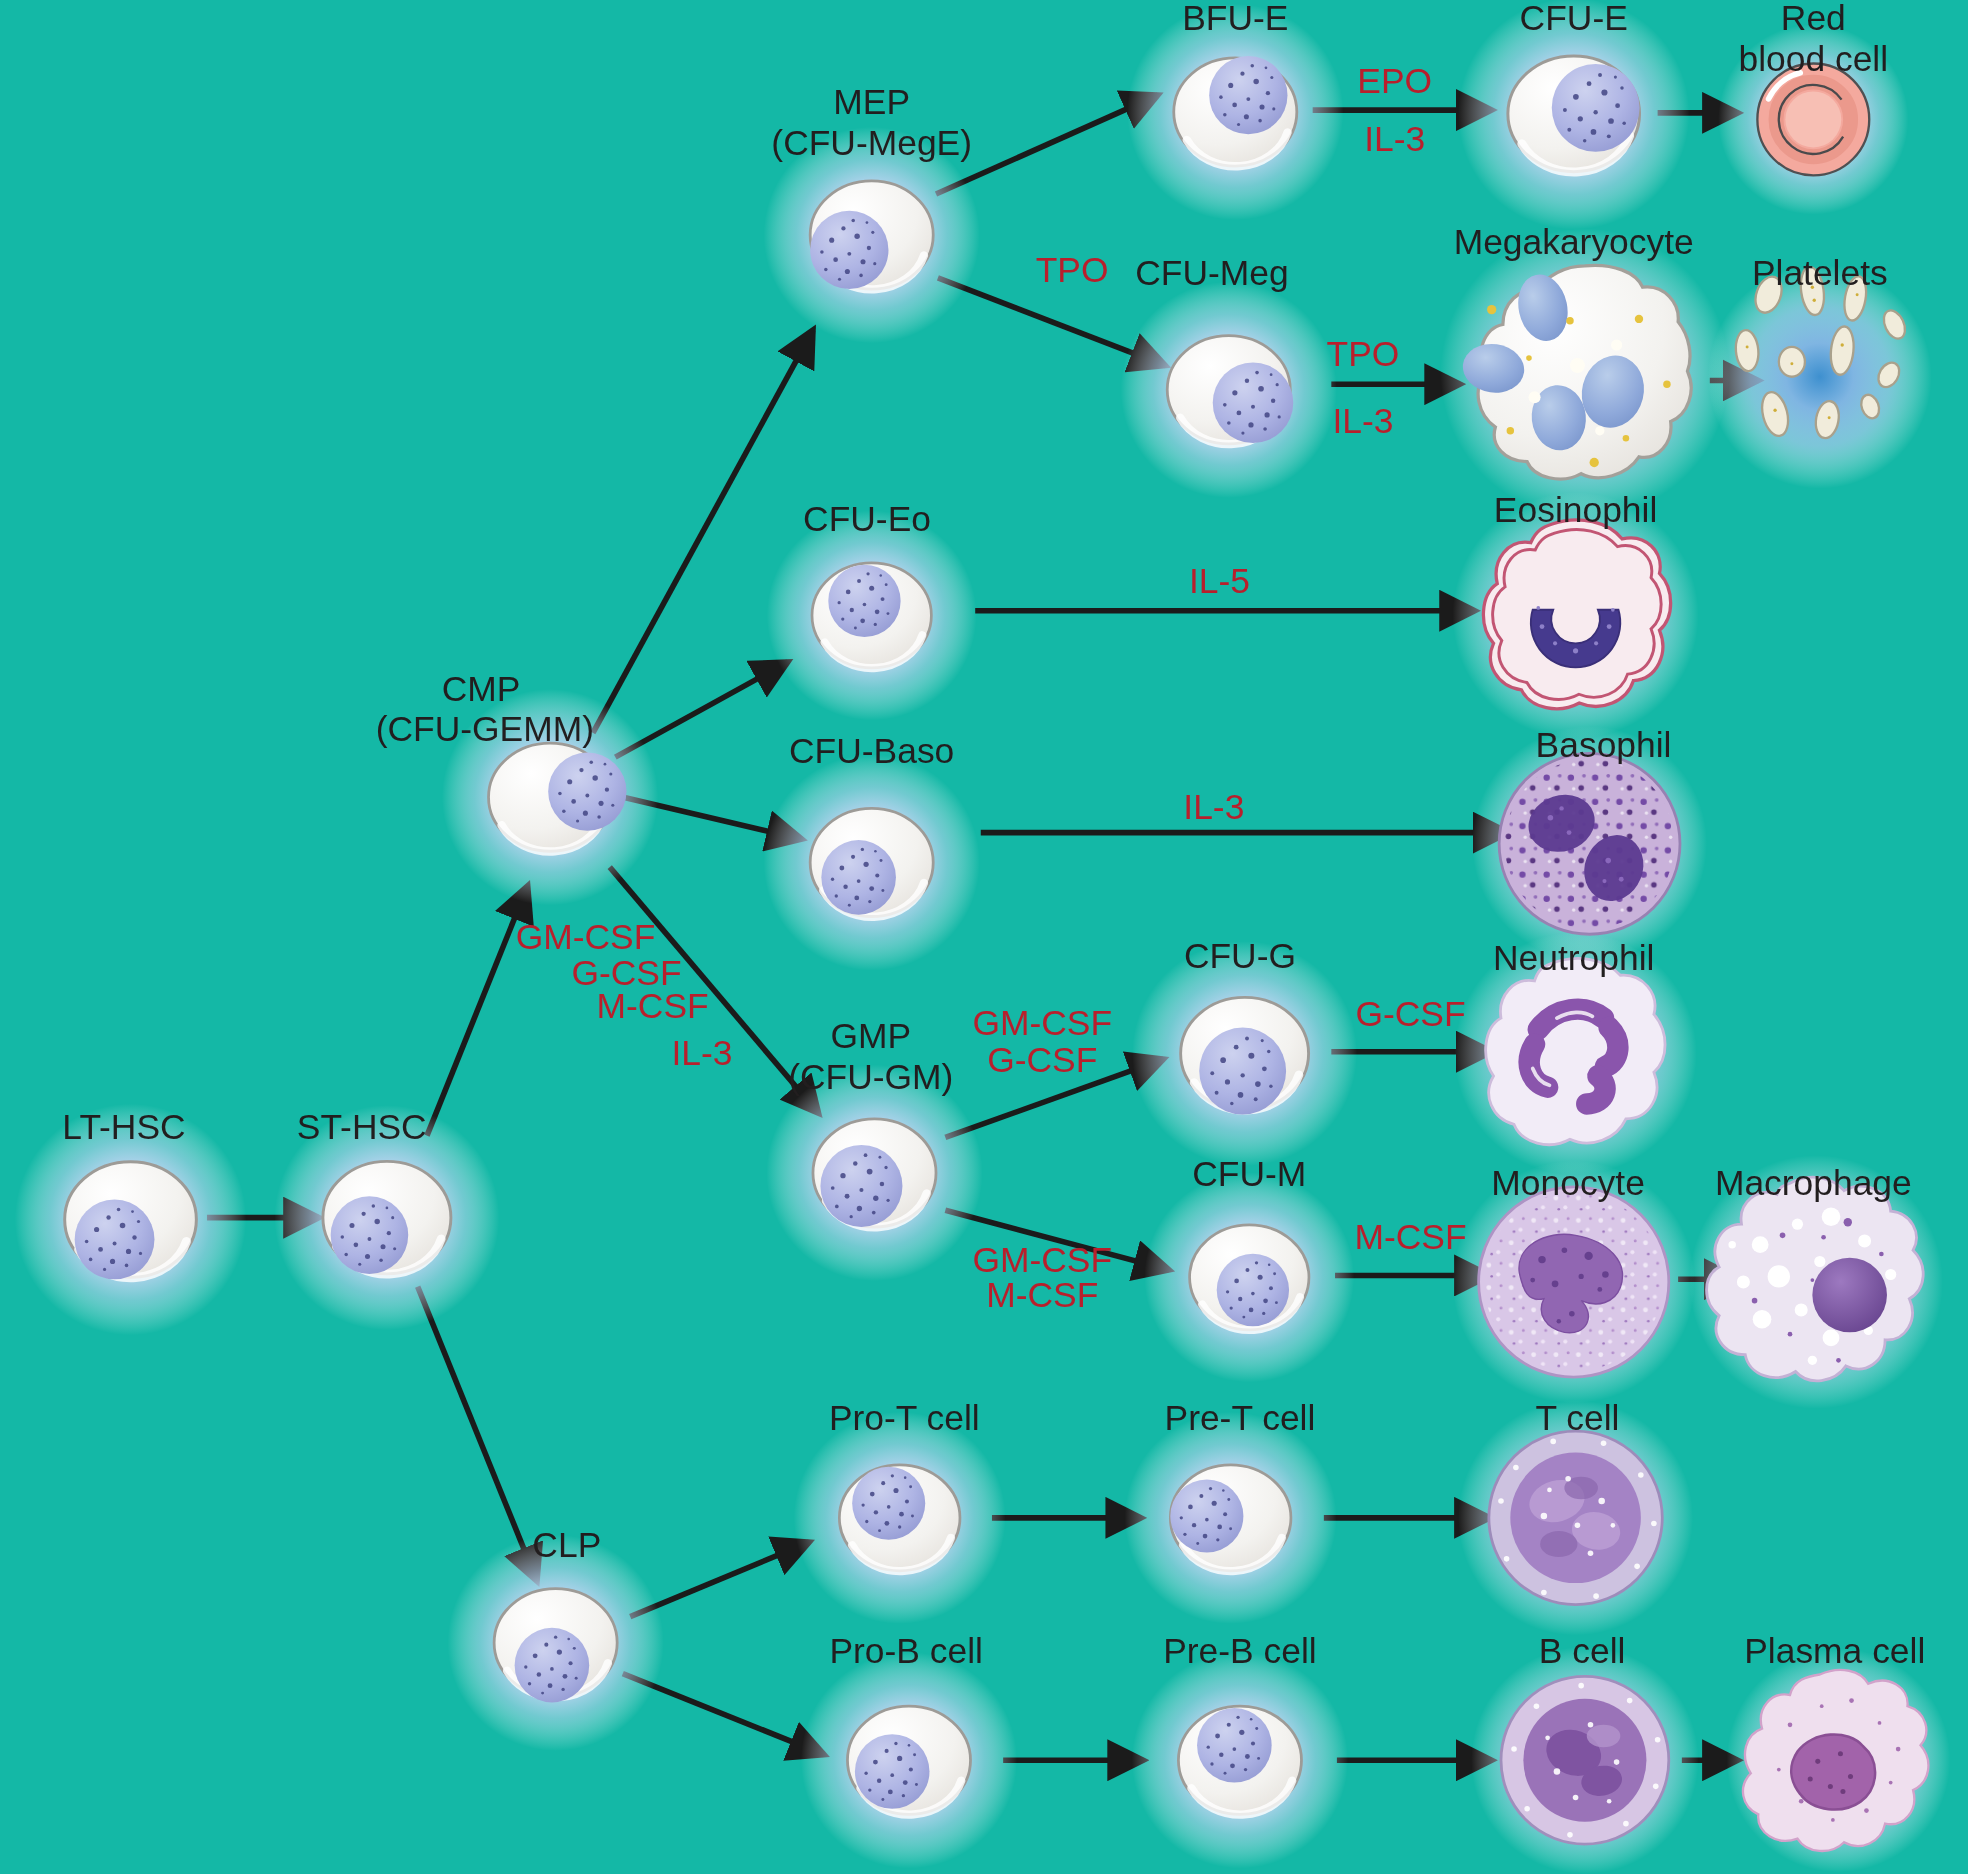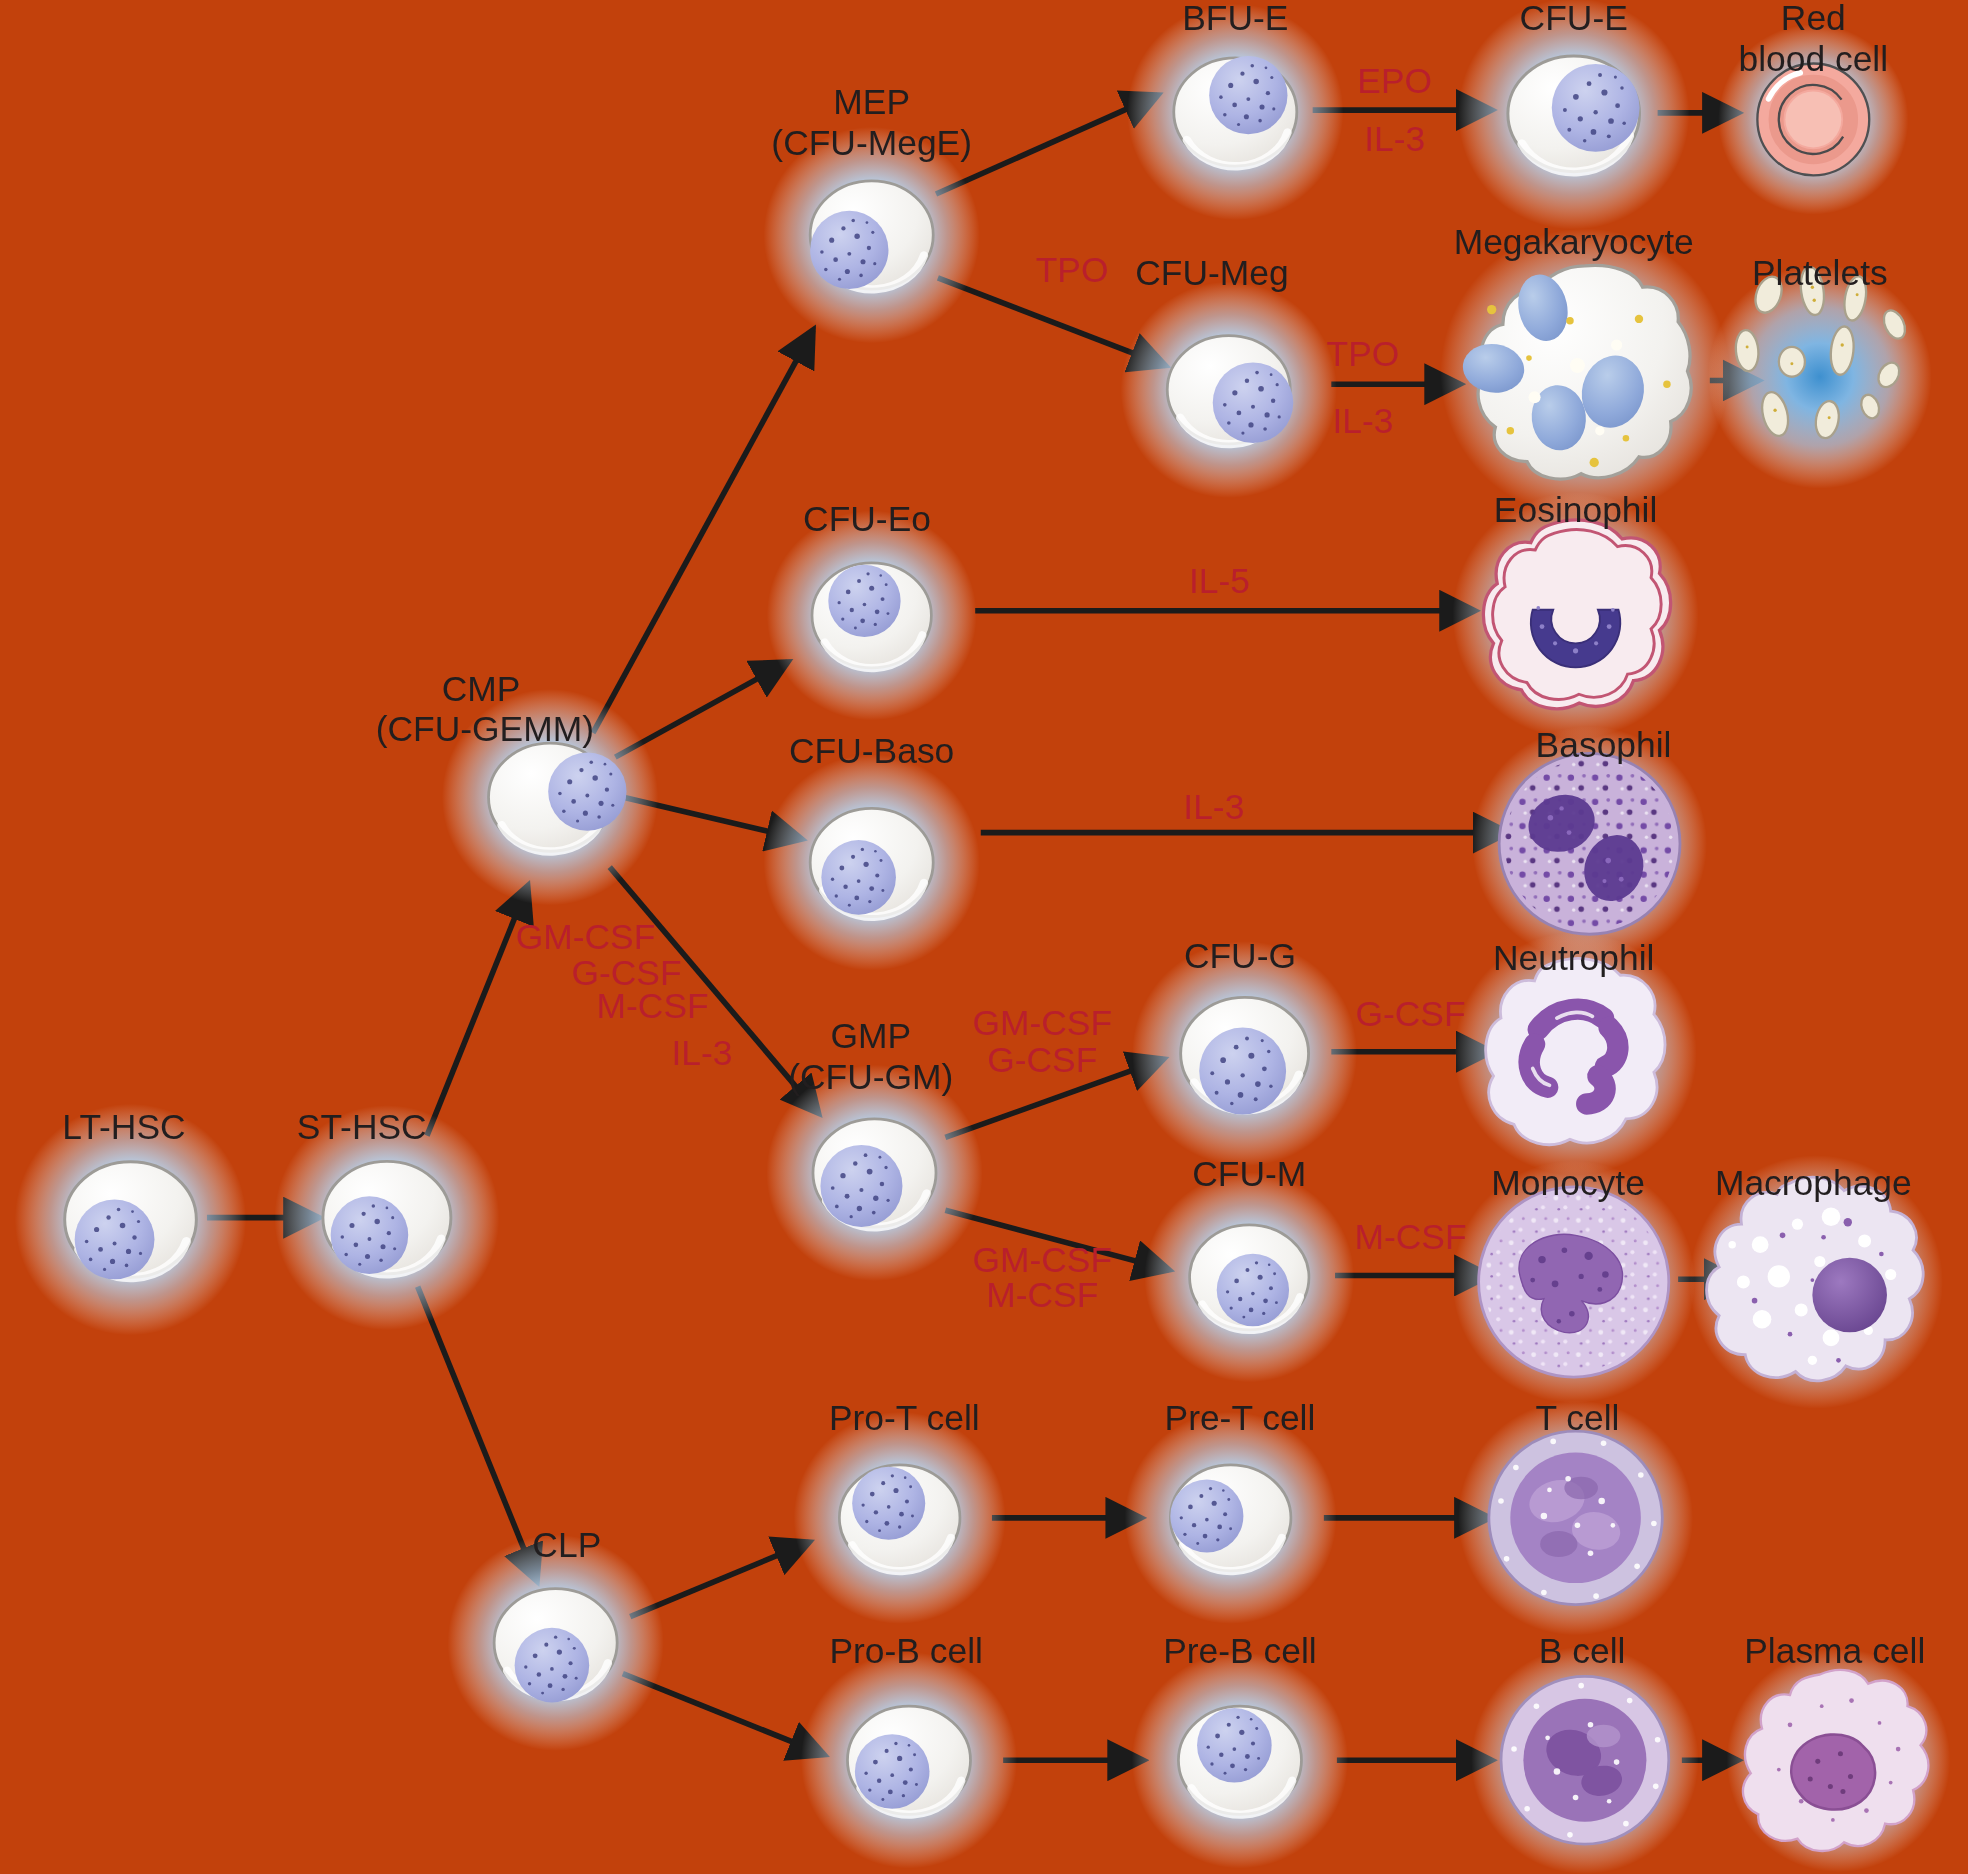--- a/index.html
+++ b/index.html
@@ -1,16 +1,16 @@
 <!DOCTYPE html>
 <html style="font-size:15px"><head>
 <meta charset="utf-8">
 <style>
   html,body{margin:0;padding:0;background:#ffffff;}
-  #stage{width:1969px;height:1875px;position:relative;background:#c2410c;}
+  #stage{width:1969px;height:1875px;position:relative;background:#14b8a6;}
   svg{display:block;}
   text{font-family:"Liberation Sans","DejaVu Sans",sans-serif;font-size:38px;fill:#221e1f;text-anchor:middle;}
   text.factor{fill:#b91f2c;}
   .arrow{stroke:#1b1b1b;stroke-width:6;fill:none;}
 </style>
 </head>
 <body>
 
 <div id="stage">
 <svg width="1969" height="1875" viewBox="0 0 2112 2011" xmlns="http://www.w3.org/2000/svg">

